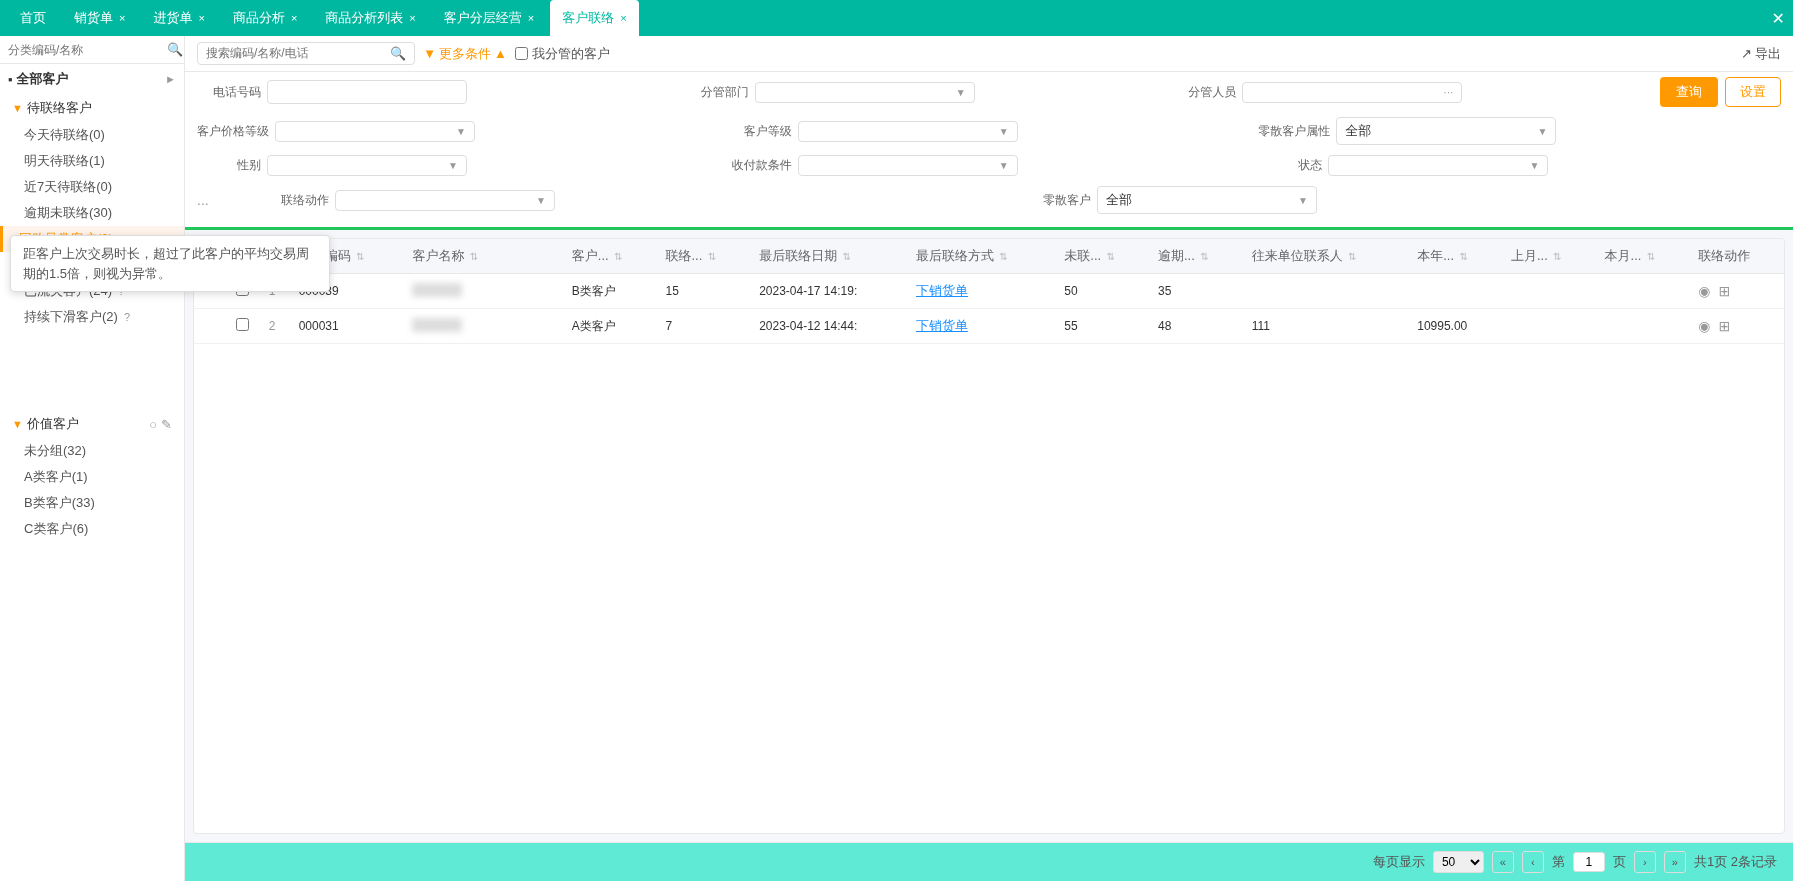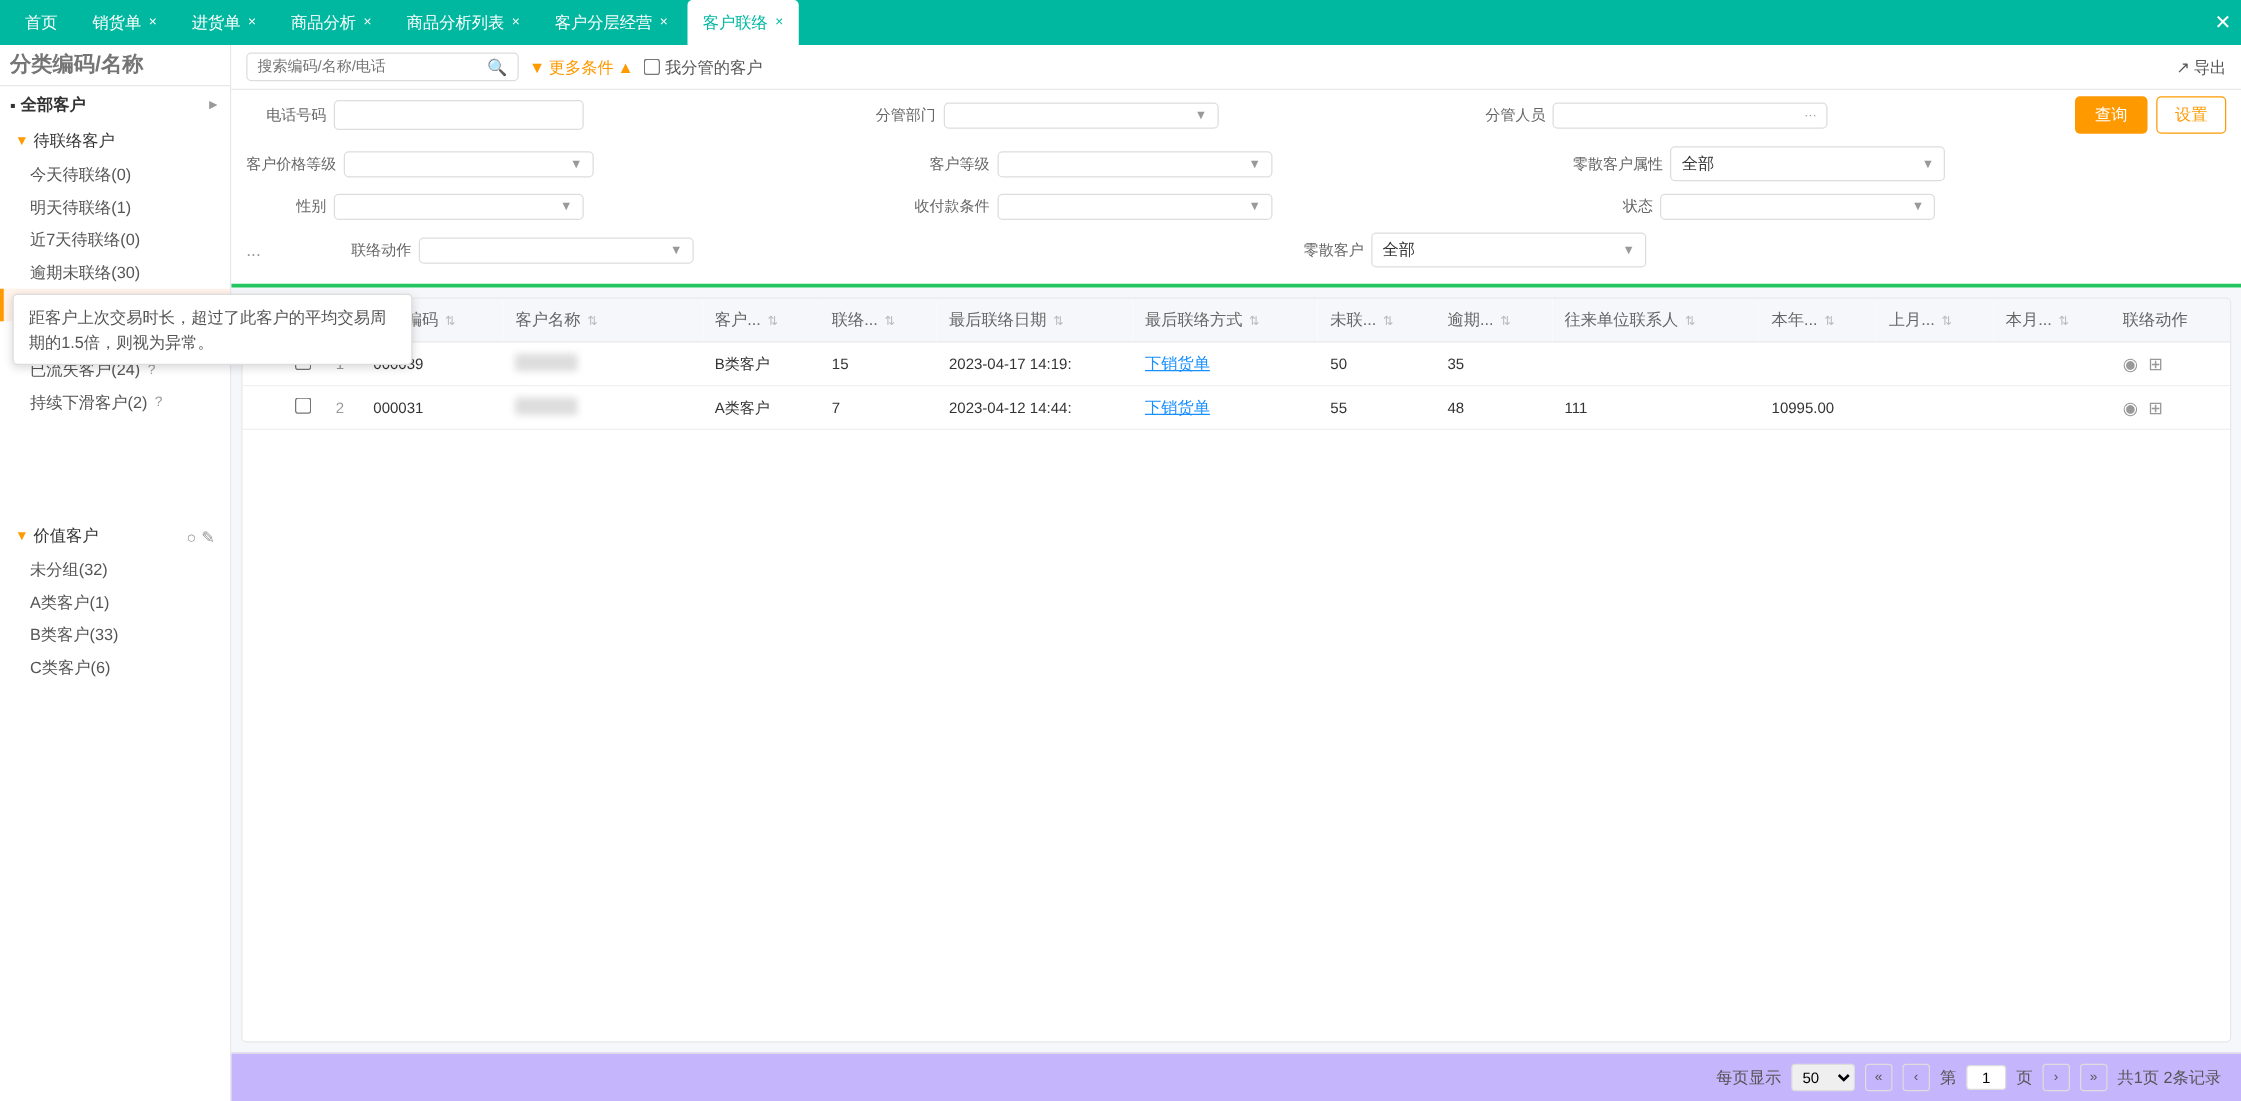--- a/index.html
+++ b/index.html
@@ -11,21 +11,21 @@
     .top-nav .nav-tab.active { background: #fff; color: #00b8a0; border-radius: 4px 4px 0 0; }
     .top-nav .nav-tab .close-x { font-size: 11px; color: inherit; margin-left: 2px; }
     .top-nav .window-close { position: absolute; right: 8px; top: 50%; transform: translateY(-50%); color: #fff; cursor: pointer; font-size: 16px; }
 
     
     .main-layout { display: flex; height: calc(881px - 36px); }
 
     
     .sidebar { width: 185px; background: #fff; border-right: 1px solid #e8e8e8; display: flex; flex-direction: column; overflow-y: auto; flex-shrink: 0; }
     .sidebar-search { display: flex; align-items: center; padding: 6px 8px; border-bottom: 1px solid #e8e8e8; gap: 4px; }
-    .sidebar-search input { flex: 1; border: none; outline: none; font-size: 17px; color: #4d7c0f; background: transparent; font-weight: bold; }
+    .sidebar-search input { flex: 1; border: none; outline: none; font-size: 12px; color: #4d7c0f; background: transparent; }
     .sidebar-search .search-icon { color: #999; font-size: 13px; cursor: pointer; }
     .sidebar-section-header { display: flex; align-items: center; padding: 6px 8px; gap: 4px; font-weight: bold; color: #333; font-size: 13px; }
     .sidebar-section-header .expand-icon { color: #999; font-size: 11px; cursor: pointer; }
     .sidebar-group-label { display: flex; align-items: center; padding: 5px 12px; gap: 4px; color: #333; font-size: 12px; cursor: pointer; }
     .sidebar-group-label .arrow { color: #f90; font-size: 11px; }
     .sidebar-item { padding: 4px 8px 4px 24px; color: #555; font-size: 12px; cursor: pointer; display: flex; align-items: center; gap: 4px; }
     .sidebar-item-special { padding: 4px 8px 4px 16px; color: #f90; font-size: 12px; cursor: pointer; display: flex; align-items: center; gap: 4px; background: #fff3ec; border-left: 3px solid #f90; }
     .tooltip-box { position: absolute; left: 10px; top: 235px; background: #fff; border: 1px solid #ddd; border-radius: 4px; padding: 8px 12px; font-size: 12px; color: #555; box-shadow: 0 2px 8px rgba(0,0,0,0.15); z-index: 100; max-width: 320px; line-height: 1.5; }
 
     
@@ -66,21 +66,21 @@
     .data-table th .sort-icon { color: #bbb; font-size: 10px; margin-left: 2px; }
     .data-table td { padding: 8px 10px; font-size: 12px; color: #333; border-bottom: 1px solid #f0f0f0; white-space: nowrap; }
     .data-table .link-text { color: #1890ff; text-decoration: underline; cursor: pointer; }
     .data-table .action-icons { display: flex; gap: 8px; }
     .data-table .action-icon { color: #999; cursor: pointer; font-size: 14px; }
     .settings-col { width: 30px; }
     .checkbox-col { width: 30px; }
     .index-col { width: 30px; color: #999; }
 
     
-    .pagination { display: flex; align-items: center; justify-content: flex-end; padding: 8px 16px; background: #c4b5fd; border-top: 1px solid #e8e8e8; gap: 8px; font-size: 12px; color: #555; }
+    .pagination { display: flex; align-items: center; justify-content: flex-end; padding: 8px 16px; background: #5eead4; border-top: 1px solid #e8e8e8; gap: 8px; font-size: 12px; color: #555; }
     .pagination select { border: 1px solid #ddd; border-radius: 3px; padding: 2px 4px; font-size: 12px; }
     .pagination .page-btn { width: 22px; height: 22px; display: flex; align-items: center; justify-content: center; border: 1px solid #ddd; border-radius: 3px; cursor: pointer; color: #555; font-size: 11px; }
     .pagination .page-input { width: 32px; border: 1px solid #ddd; border-radius: 3px; text-align: center; padding: 2px 4px; font-size: 12px; }
     .blurred-small { display: inline-block; width: 50px; height: 14px; background: #ddd; border-radius: 2px; filter: blur(3px); }
   </style>
 </head>
 <body>
 
 <div class="top-nav">
   <div class="nav-tab">

